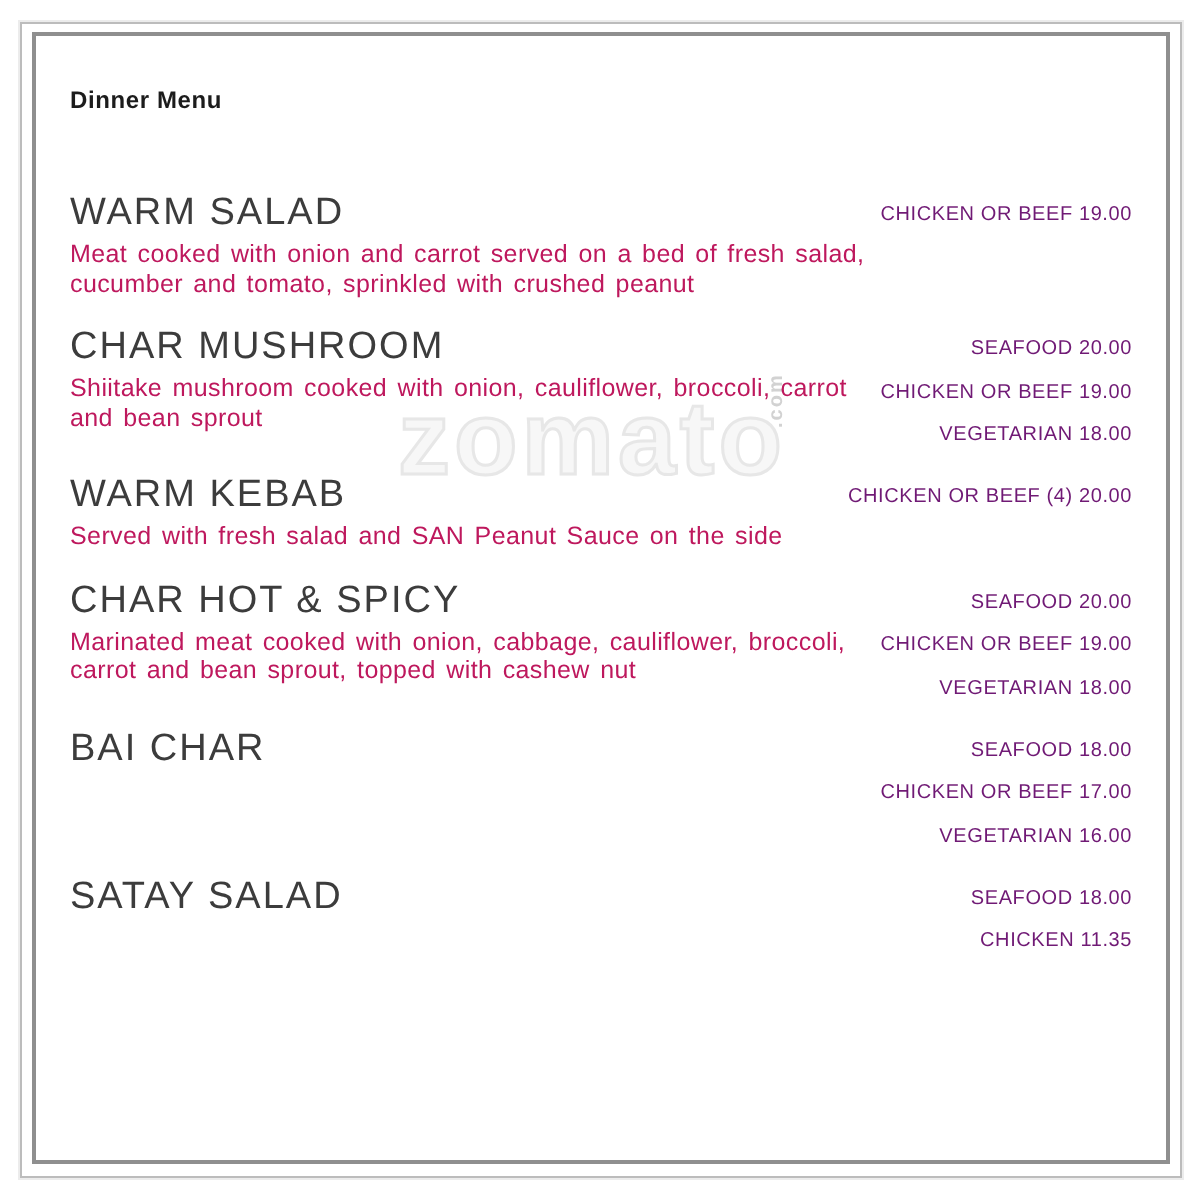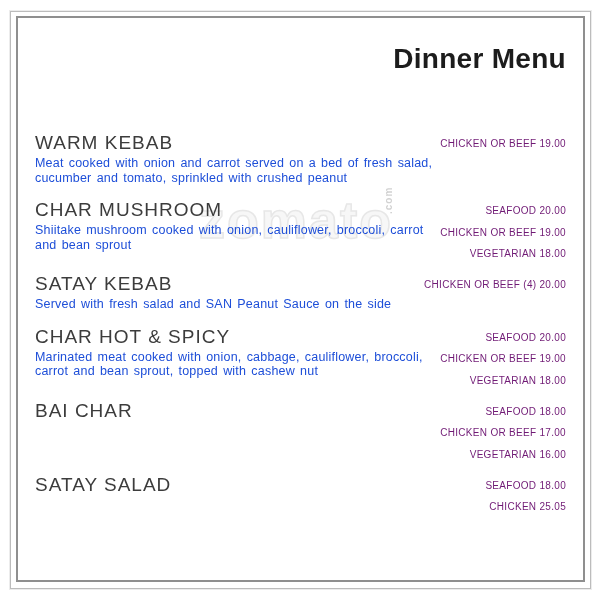--- a/index.html
+++ b/index.html
@@ -28,47 +28,47 @@
   }
 
   .content {
     position: absolute;
     left: 19px; top: 19px; right: 18px; bottom: 21px;
     padding: 20px 16px 0 16px;
     overflow: hidden;
   }
 
   .menu-title {
-    text-align: right;
-    font-size: 28px;
+    text-align: left;
+    font-size: 12px;
     font-weight: bold;
     color: #1c1c1c;
     letter-spacing: 0.3px;
     margin-top: 4px;
-    margin-bottom: 57px;
+    margin-bottom: 39px;
   }
 
   .menu-item {
     position: relative;
     margin-bottom: 14px;
   }
   .menu-item.tall { min-height: 60px; }
 
   .item-name {
     font-size: 19px;
     font-weight: normal;
     color: #3c3c3c;
     letter-spacing: 1px;
     line-height: 22px;
     white-space: pre;
   }
 
   .item-desc {
     font-size: 12.5px;
-    color: #1d4ed8;
+    color: #be185d;
     line-height: 14.5px;
     letter-spacing: 0.2px;
     word-spacing: 1.5px;
     white-space: pre-line;
     margin-top: 2px;
   }
 
   .item-prices {
     position: absolute;
     top: 1px;
@@ -118,41 +118,41 @@
   <div class="outer-frame"></div>
   <div class="inner-frame"></div>
 
   <div class="watermark">zomato</div>
   <div class="watermark-suffix">.com</div>
 
   <div class="content">
     <h1 class="menu-title">Dinner Menu</h1>
 
     <div class="menu-item">
-      <div class="item-name">WARM KEBAB</div>
+      <div class="item-name">WARM SALAD</div>
       <div class="item-desc">Meat cooked with onion and carrot served on a bed of fresh salad,
 cucumber and tomato, sprinkled with crushed peanut</div>
       <div class="item-prices">
         <div class="price-line">CHICKEN OR BEEF 19.00</div>
       </div>
     </div>
 
     <div class="menu-item tall">
       <div class="item-name">CHAR MUSHROOM</div>
       <div class="item-desc">Shiitake mushroom cooked with onion, cauliflower, broccoli, carrot
 and bean sprout</div>
       <div class="item-prices">
         <div class="price-line">SEAFOOD 20.00</div>
         <div class="price-line">CHICKEN OR BEEF 19.00</div>
         <div class="price-line">VEGETARIAN 18.00</div>
       </div>
     </div>
 
     <div class="menu-item">
-      <div class="item-name">SATAY KEBAB</div>
+      <div class="item-name">WARM KEBAB</div>
       <div class="item-desc">Served with fresh salad and SAN Peanut Sauce on the side</div>
       <div class="item-prices">
         <div class="price-line">CHICKEN OR BEEF (4) 20.00</div>
       </div>
     </div>
 
     <div class="menu-item tall">
       <div class="item-name">CHAR HOT &amp; SPICY</div>
       <div class="item-desc">Marinated meat cooked with onion, cabbage, cauliflower, broccoli,
 carrot and bean sprout, topped with cashew nut</div>
@@ -169,17 +169,17 @@
         <div class="price-line">SEAFOOD 18.00</div>
         <div class="price-line">CHICKEN OR BEEF 17.00</div>
         <div class="price-line">VEGETARIAN 16.00</div>
       </div>
     </div>
 
     <div class="menu-item">
       <div class="item-name">SATAY SALAD</div>
       <div class="item-prices">
         <div class="price-line">SEAFOOD 18.00</div>
-        <div class="price-line">CHICKEN 25.05</div>
+        <div class="price-line">CHICKEN 11.35</div>
       </div>
     </div>
   </div>
 </div>
 
 </body></html>

